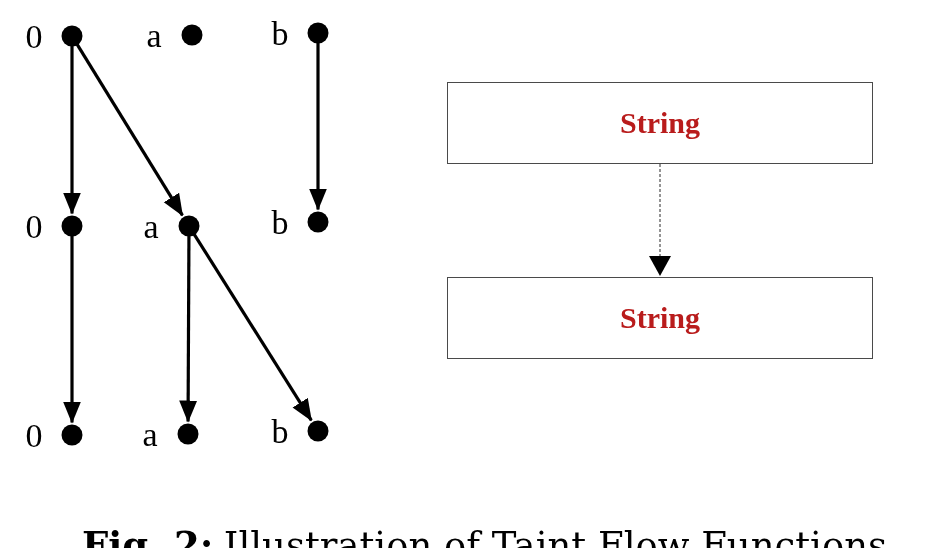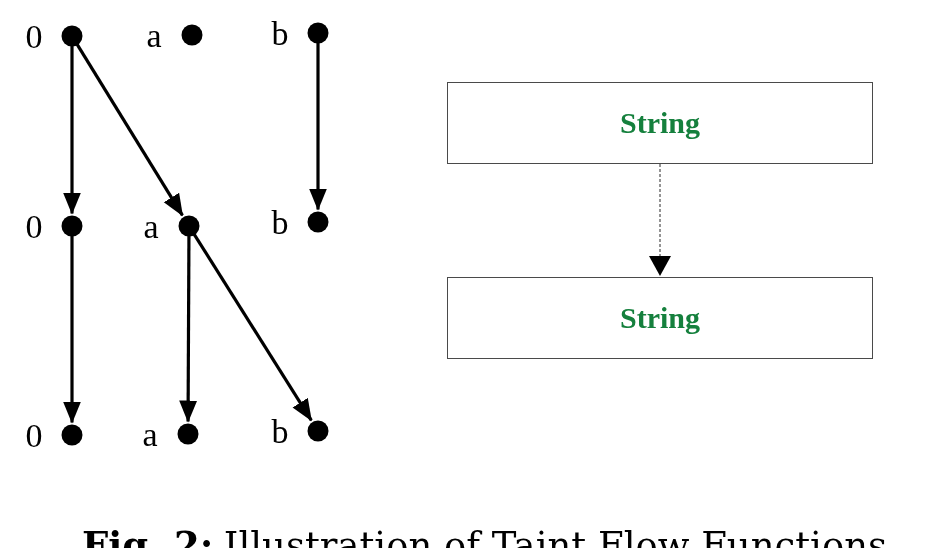--- a/index.html
+++ b/index.html
@@ -31,21 +31,21 @@
     width: 426px;
     height: 82px;
     border: 1.5px solid #4a4a4a;
     box-sizing: border-box;
     background: #ffffff;
     display: flex;
     align-items: center;
     justify-content: center;
     font-family: "Liberation Serif", serif;
     font-size: 30px;
-    color: #15803d;
+    color: #b91c1c;
     white-space: pre;
   }
   .code-box .kw { font-weight: 700; }
   .connector {
     width: 426px;
     height: 113px;
     position: relative;
   }
   .connector .dash-line {
     position: absolute;

